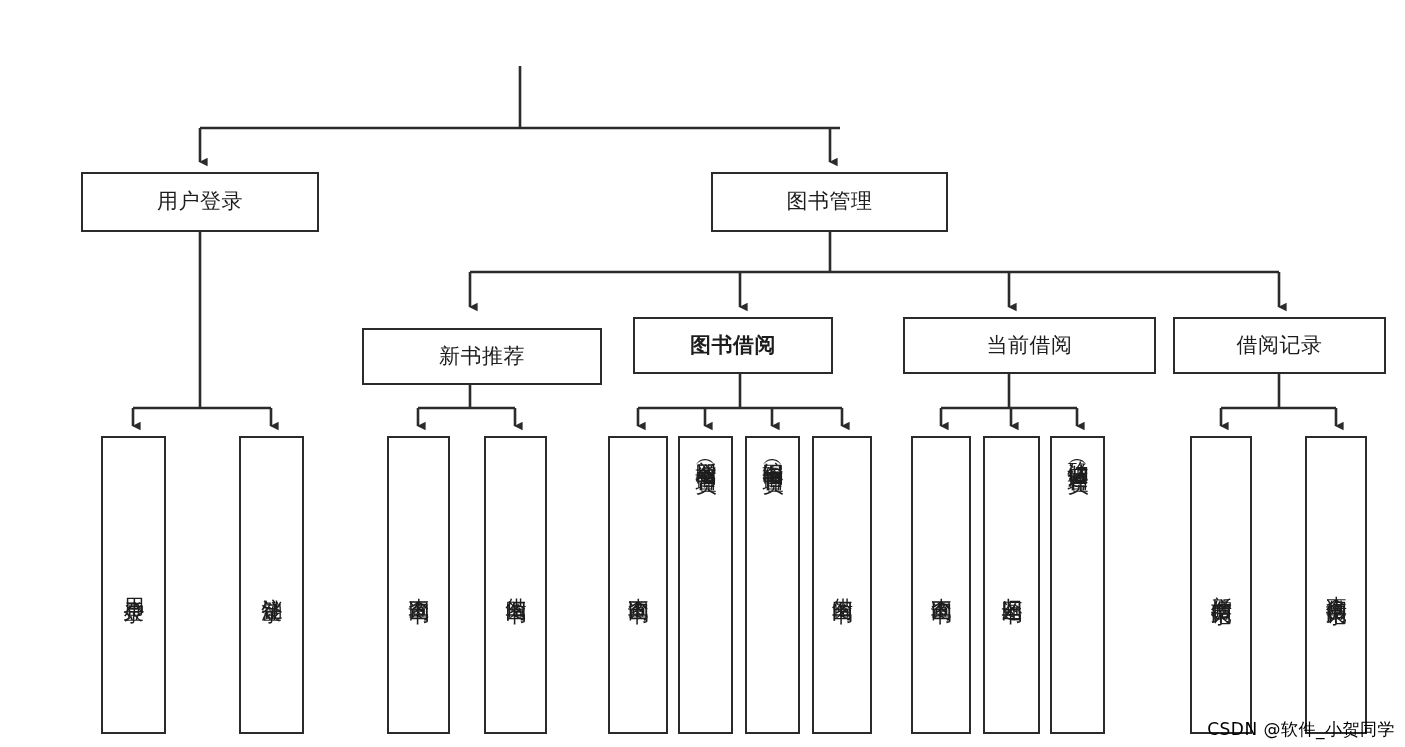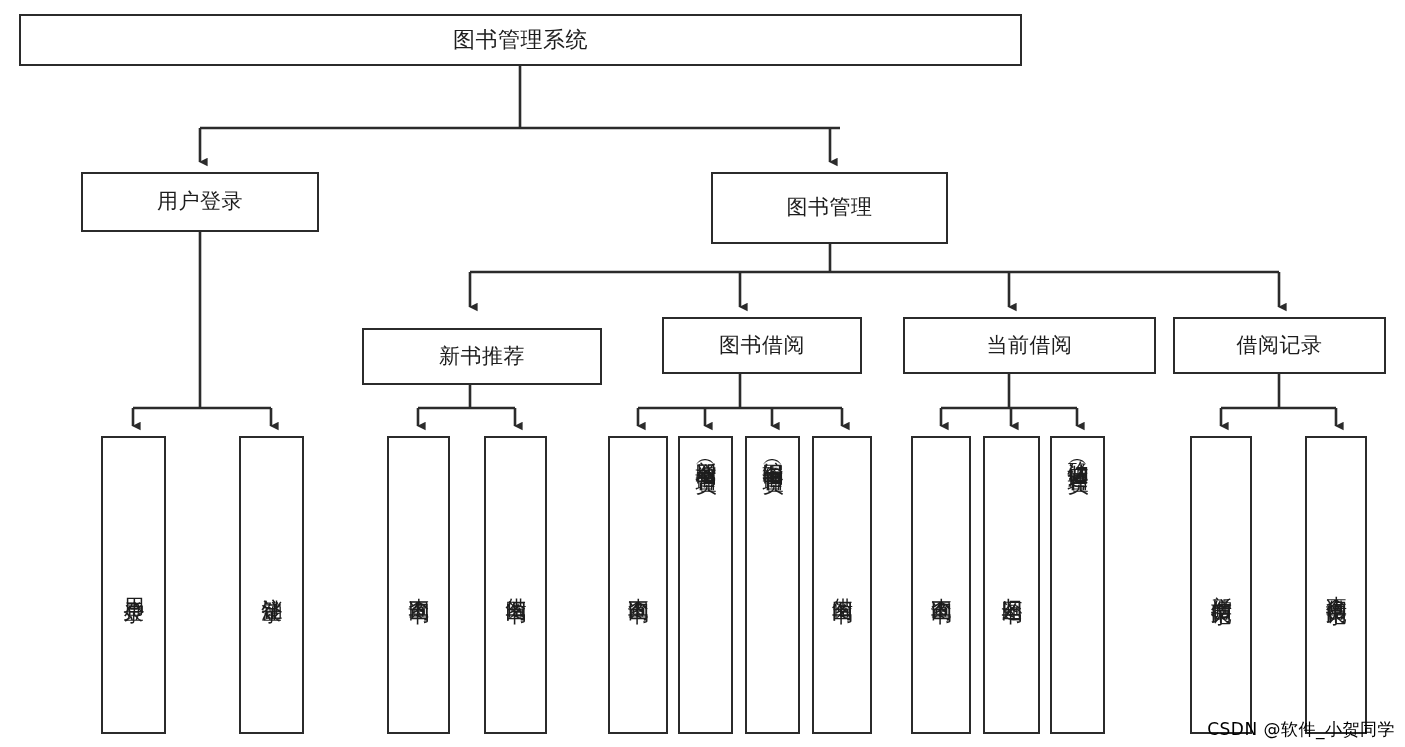--- a/index.html
+++ b/index.html
@@ -129,35 +129,32 @@
       <path d="M1077,408 L1077,426" marker-end="url(#arrowhead)"></path>
     </g>
     <g stroke="#2b2b2b" stroke-width="2.6" fill="none">
       <path d="M1279,374 L1279,408"></path>
       <path d="M1221,408 L1336,408"></path>
       <path d="M1221,408 L1221,426" marker-end="url(#arrowhead)"></path>
       <path d="M1336,408 L1336,426" marker-end="url(#arrowhead)"></path>
     </g>
   </svg>
 
-  <div class="node-box root" style="left:19px; top:14px; width:1003px; height:52px;">
-    <span class="node-label-h">图书管理系统</span>
-  </div>
 
   <div class="node-box level2" style="left:81px; top:172px; width:238px; height:60px;">
     <span class="node-label-h">用户登录</span>
   </div>
-  <div class="node-box level2" style="left:711px; top:172px; width:237px; height:72px;text-align:right;">
+  <div class="node-box level2" style="left:711px; top:172px; width:237px; height:60px;text-align:right;">
     <span class="node-label-h">图书管理</span>
   </div>
 
   <div class="node-box level3" style="left:362px; top:328px; width:240px; height:57px;">
     <span class="node-label-h">新书推荐</span>
   </div>
-  <div class="node-box level3" style="left:662px; top:317px; width:200px; height:57px;">
+  <div class="node-box level3" style="left:633px; top:317px; width:200px; height:57px;font-weight:bold;">
     <span class="node-label-h">图书借阅</span>
   </div>
   <div class="node-box level3" style="left:903px; top:317px; width:253px; height:57px;">
     <span class="node-label-h">当前借阅</span>
   </div>
   <div class="node-box level3" style="left:1173px; top:317px; width:213px; height:57px;">
     <span class="node-label-h">借阅记录</span>
   </div>
 
   <div class="leaf-box" style="left:101px; top:436px; width:65px; height:298px;">

